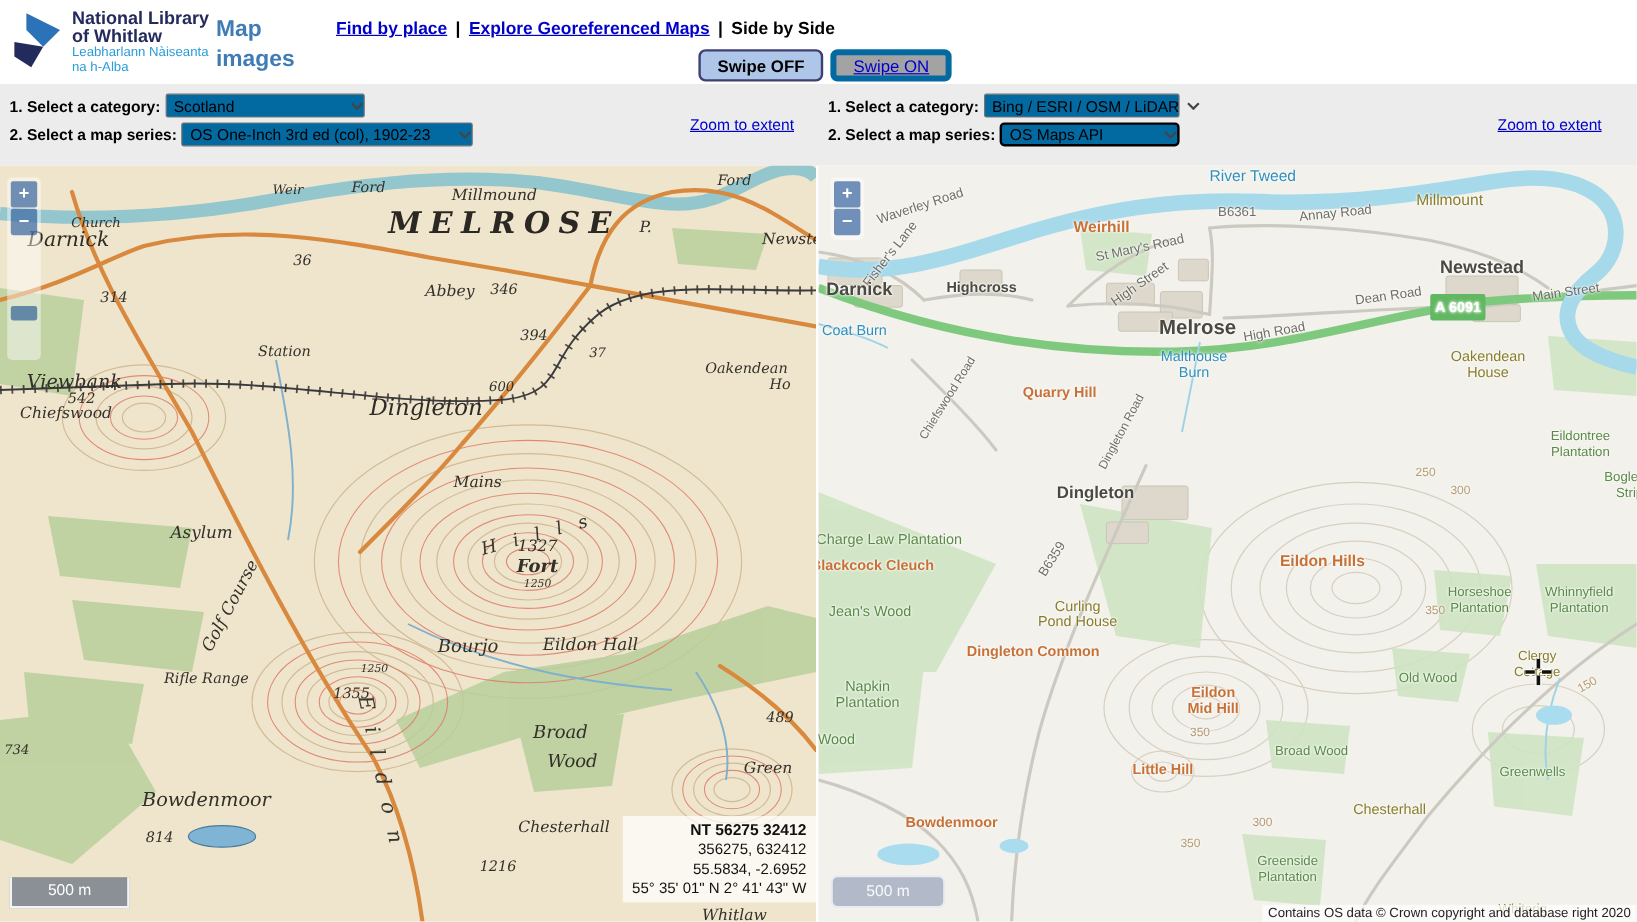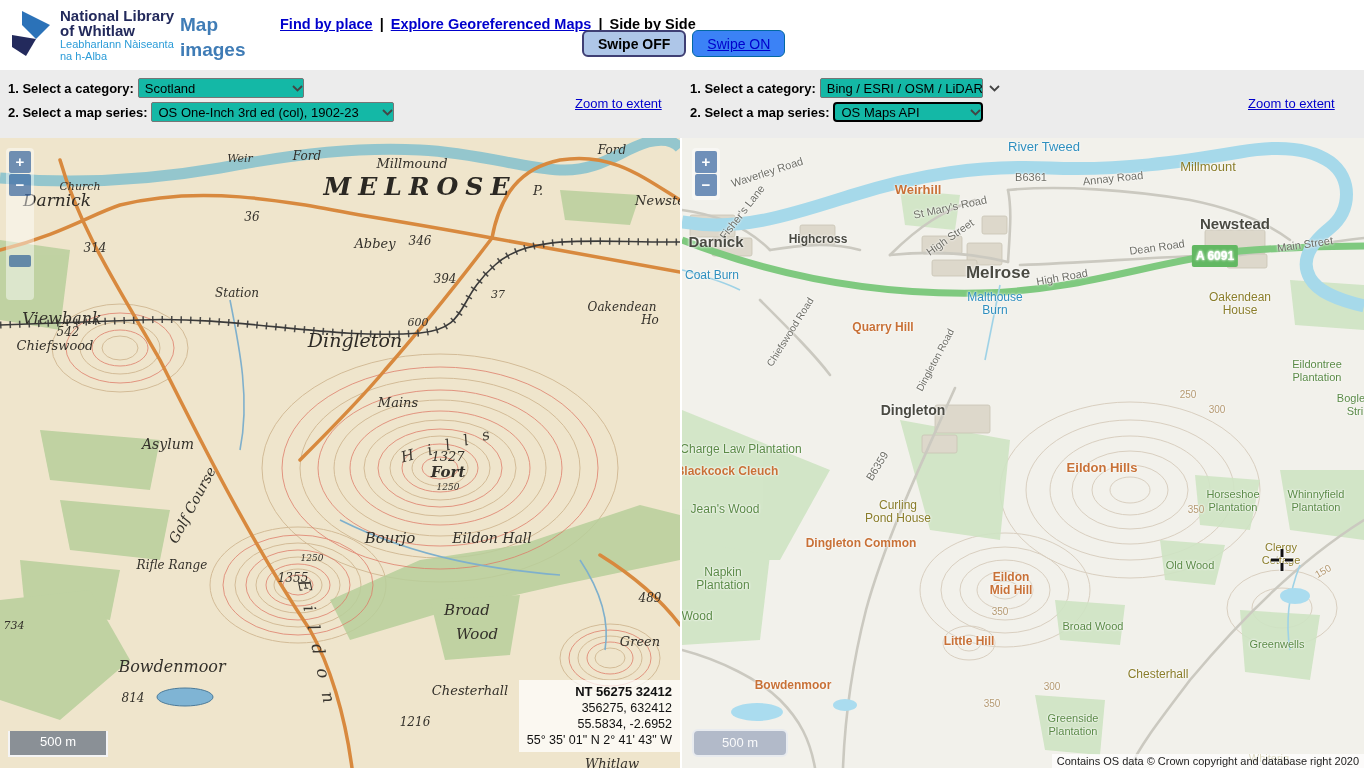--- a/index.html
+++ b/index.html
@@ -11,33 +11,33 @@
   #header { position:absolute; left:0; top:0; width:1364px; height:70px; background:#fff;padding-left:24px; }
   #logo { position:absolute; left:10px; top:8px; display:flex; }
   #logo-text { margin-left:6px; }
   .logo-l1 { font-size:15px; font-weight:bold; color:#232a5c; line-height:15px; }
   .logo-l2 { font-size:11px; color:#2b9cd8; line-height:12px; }
   #site-title { position:absolute; left:180px; top:12px; font-size:19px; font-weight:bold;
     color:#3f7cb6; line-height:25px; }
   #nav { position:absolute; left:280px; top:16px; font-size:14.5px; font-weight:bold; color:#000; }
   #nav a { color:#0000cc; text-decoration:underline; cursor:pointer; }
   .nav-sep { margin:0 7px; }
-  #swipe-group { position:absolute; left:582px; top:30px; display:flex; gap:6px; }
+  #swipe-group { position:absolute; left:582px; top:41px; display:flex; gap:6px; }
   .swipe-btn { height:27px; padding:0 14px; border-radius:6px; font-size:14px;
     display:flex; align-items:center; cursor:pointer; }
   #swipe-off { background:#aec6e8; border:2px solid #3f3f74; font-weight:bold; color:#000; }
-  #swipe-on { background:#3b82f6; border:1px solid #0369a1; }
+  #swipe-on { background:#a3a3a3; border:5px solid #0369a1; }
   #swipe-on span { color:#0000cc; text-decoration:underline; }
 
   
   #controls { position:absolute; left:0; top:70px; width:1364px; height:68px; background:#ececec; }
   .ctl-row { position:absolute; display:flex; align-items:center; gap:4px; font-size:13px;
     font-weight:bold; color:#000; white-space:nowrap; }
   .sel { display:inline-flex; align-items:center; justify-content:space-between;
-    background:#14b8a6; border:1px solid #767676; border-radius:2px; height:20px;
+    background:#0369a1; border:1px solid #767676; border-radius:2px; height:20px;
     padding:0 0 0 6px; font-size:13px; font-weight:normal; cursor:pointer; }
   .sel.focused { border:2px solid #000; border-radius:4px; }
   .sel svg { margin-left:6px; flex:none; }
   .zoom-extent { position:absolute; font-size:13px; color:#0000cc; text-decoration:underline;
     cursor:pointer; font-weight:normal; }
 
   
   .map-pane { position:absolute; top:138px; height:630px; overflow:hidden; cursor:default; }
   #left-map  { left:0; width:680px; background:#efe5cc; }
   #right-map { left:682px; width:682px; background:#f2f1eb; }

